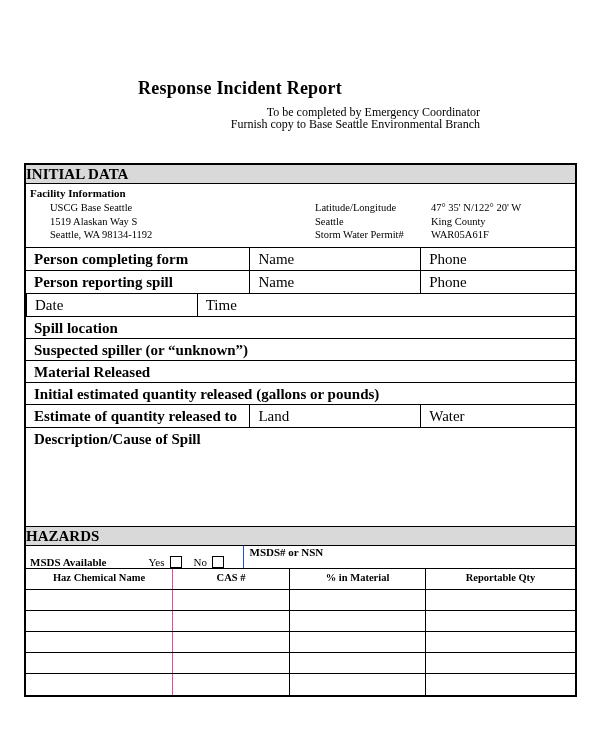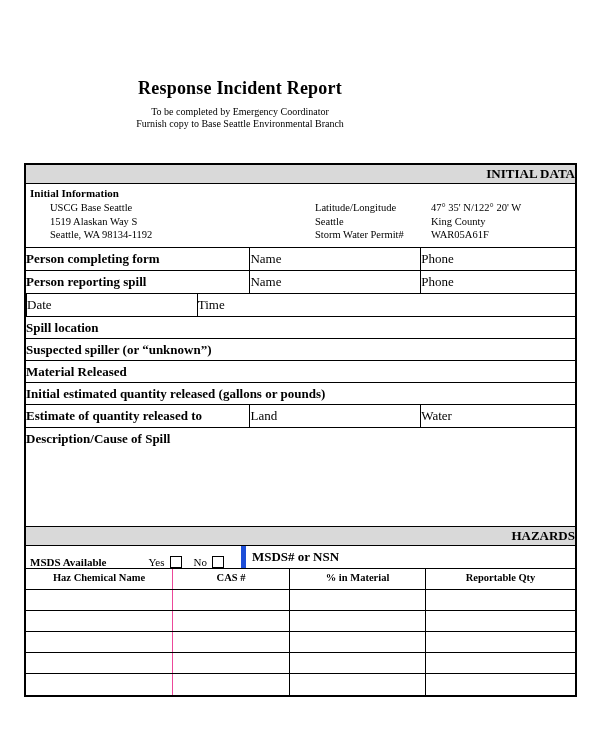--- a/index.html
+++ b/index.html
@@ -7,34 +7,34 @@
     width: 600px; height: 730px;
     background: #ffffff;
     font-family: "Liberation Serif", serif;
     color: #000;
     overflow: hidden;
   }
   .page { position: relative; width: 480px; height: 730px; background: #fff; }
 
   .doc-header { padding-top: 78px; text-align: center; }
   .title { font-size: 18px; font-weight: 700; margin-bottom: 7px; letter-spacing: 0.2px; }
-  .sub { font-size: 10px; line-height: 12px; }
+  .sub { font-size: 12px; line-height: 12px; text-align: right; }
 
   .form {
     position: absolute; left: 24px; top: 163px; width: 553px;
     border: 2px solid #000; box-sizing: border-box; background: #fff;
   }
   .row { display: flex; border-bottom: 1px solid #000; box-sizing: border-box; align-items: stretch; }
-  .cell { padding: 3px 0; font-size: 13px; box-sizing: border-box; white-space: nowrap; overflow: hidden; }
+  .cell { padding: 3px 8px; font-size: 15px; box-sizing: border-box; white-space: nowrap; overflow: hidden; }
   .bold { font-weight: 700; }
 
   .section-hdr {
     display: block; background: var(--hdr-bg, #d9d9d9);
-    font-weight: 700; text-align: right;
-    font-size: 13px; height: 19px; line-height: 18px;
+    font-weight: 700; text-align: left;
+    font-size: 15px; height: 19px; line-height: 18px;
   }
 
   .fac { display: block; padding: 0 0 5px 0; }
   .fi-label { font-weight: 700; font-size: 11px; padding: 3px 4px 2px; }
   .fac-cols { display: flex; padding-left: 24px; font-size: 10.5px; }
   .fac-col div { line-height: 13.5px; white-space: nowrap; }
   .fac-addr { width: 265px; }
   .fac-labels { width: 116px; }
   .fac-values { flex: 1; }
 
@@ -43,21 +43,21 @@
   .trio .c2 { width: 31.1%; border-left: 1px solid #000; }
   .trio .c3 { width: 28.2%; border-left: 1px solid #000; }
 
   .single { height: 22px; }
   .single .cell { width: 100%; }
 
   .desc { height: 99px; display: block; }
 
   .msds { height: 23px; }
   .msds-left { width: 39.5%; display: flex; align-items: flex-end; padding: 0 4px; font-size: 11px; }
-  .msds-right { width: 60.5%; border-left: 5px solid #1d4ed8; display: flex; align-items: center; padding: 0 6px; font-size: 13px; }
+  .msds-right { width: 60.5%; border-left: 1px solid #1d4ed8; display: flex; align-items: flex-start; padding: 0 6px; font-size: 11px; }
   .yn-yes { margin-left: 42px; }
   .yn-no { margin-left: 12px; }
   .chk {
     width: 10px; height: 10px; border: 1px solid #000;
     display: inline-block; margin-left: 5px; background: #fff; flex: 0 0 auto;
   }
 
   .hcell { box-sizing: border-box; }
   .h0 { width: 26.6%; }
   .h1 { width: 21.3%; border-left: 1px solid #ec4899; }
@@ -78,21 +78,21 @@
     <div class="title" data-name="page-title">Response Incident Report</div>
     <div class="sub" data-name="subtitle-line-1">To be completed by Emergency Coordinator</div>
     <div class="sub" data-name="subtitle-line-2">Furnish copy to Base Seattle Environmental Branch</div>
   </div>
 
   <div class="form" data-name="incident-report-form">
 
     <div class="row section-hdr" data-name="section-header-initial-data">INITIAL DATA</div>
 
     <div class="row fac" data-name="facility-information-cell">
-      <div class="fi-label" data-name="facility-information-label">Initial Information</div>
+      <div class="fi-label" data-name="facility-information-label">Facility Information</div>
       <div class="fac-cols" data-name="facility-information-columns">
         <div class="fac-col fac-addr" data-name="facility-address-block">
           <div data-name="facility-address-line-1">USCG Base Seattle</div>
           <div data-name="facility-address-line-2">1519 Alaskan Way S</div>
           <div data-name="facility-address-line-3">Seattle, WA 98134-1192</div>
         </div>
         <div class="fac-col fac-labels" data-name="facility-field-labels">
           <div data-name="latitude-longitude-label">Latitude/Longitude</div>
           <div data-name="county-label">Seattle</div>
           <div data-name="storm-water-permit-label">Storm Water Permit#</div>

